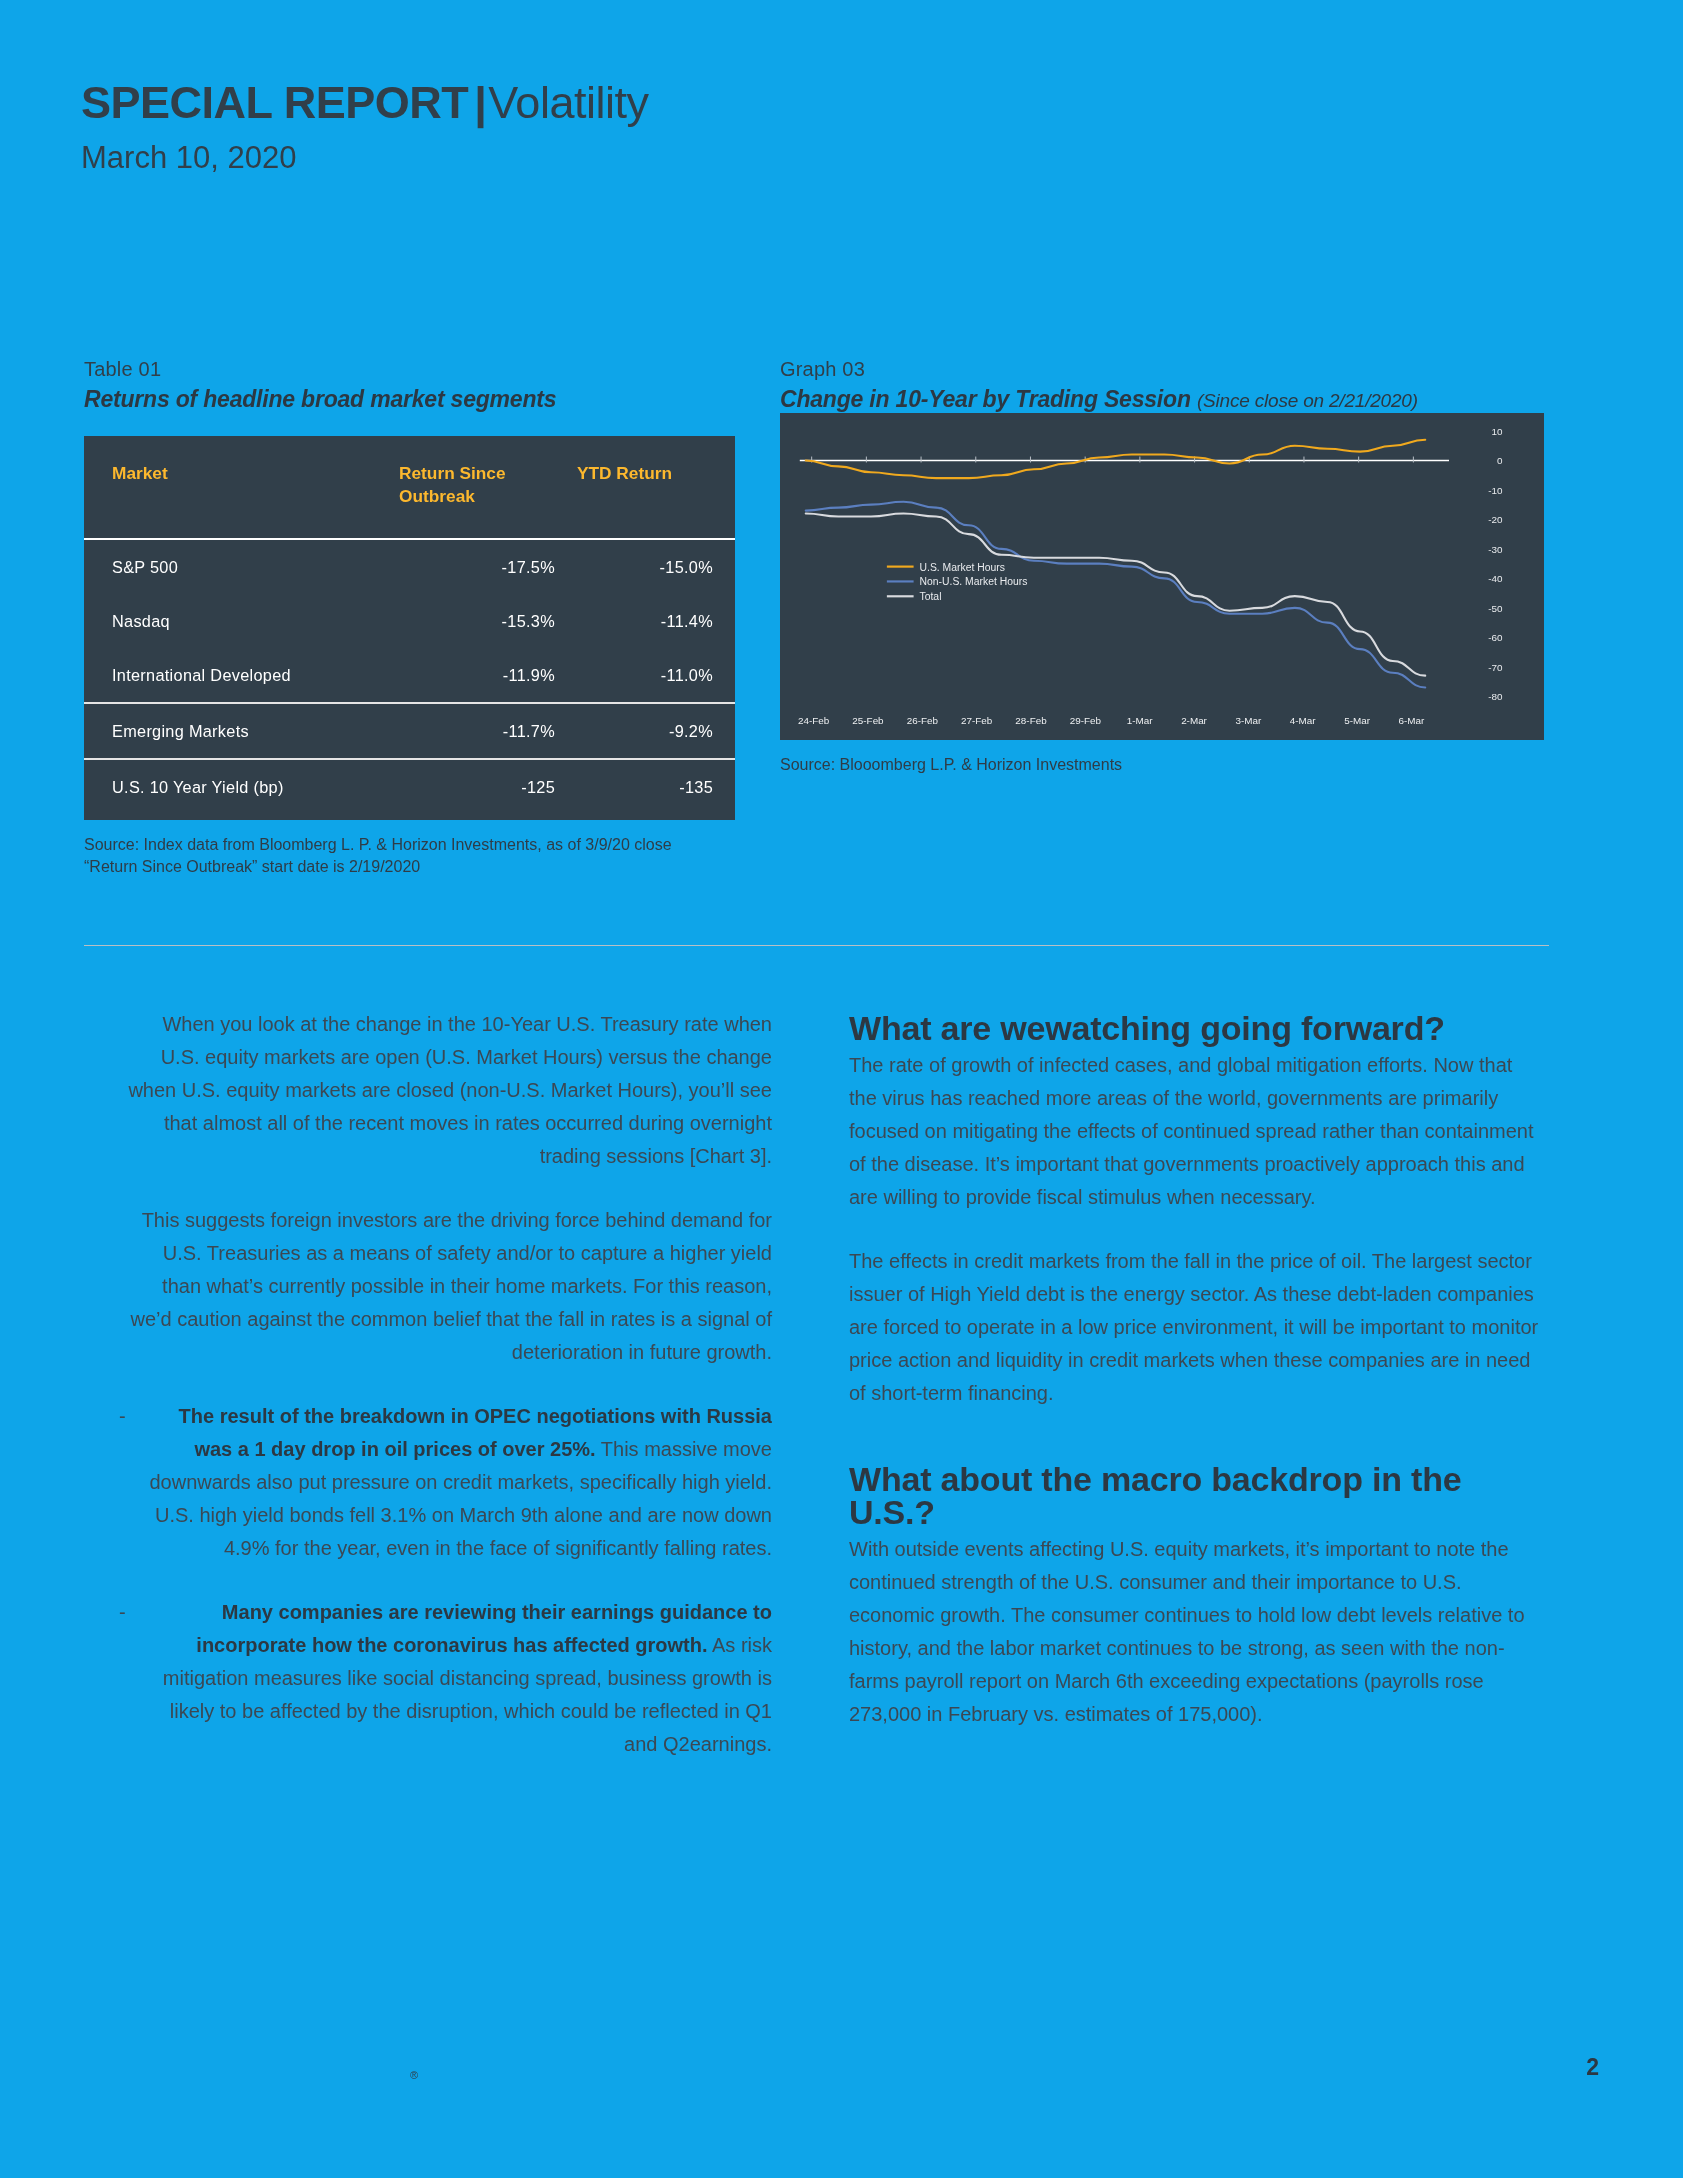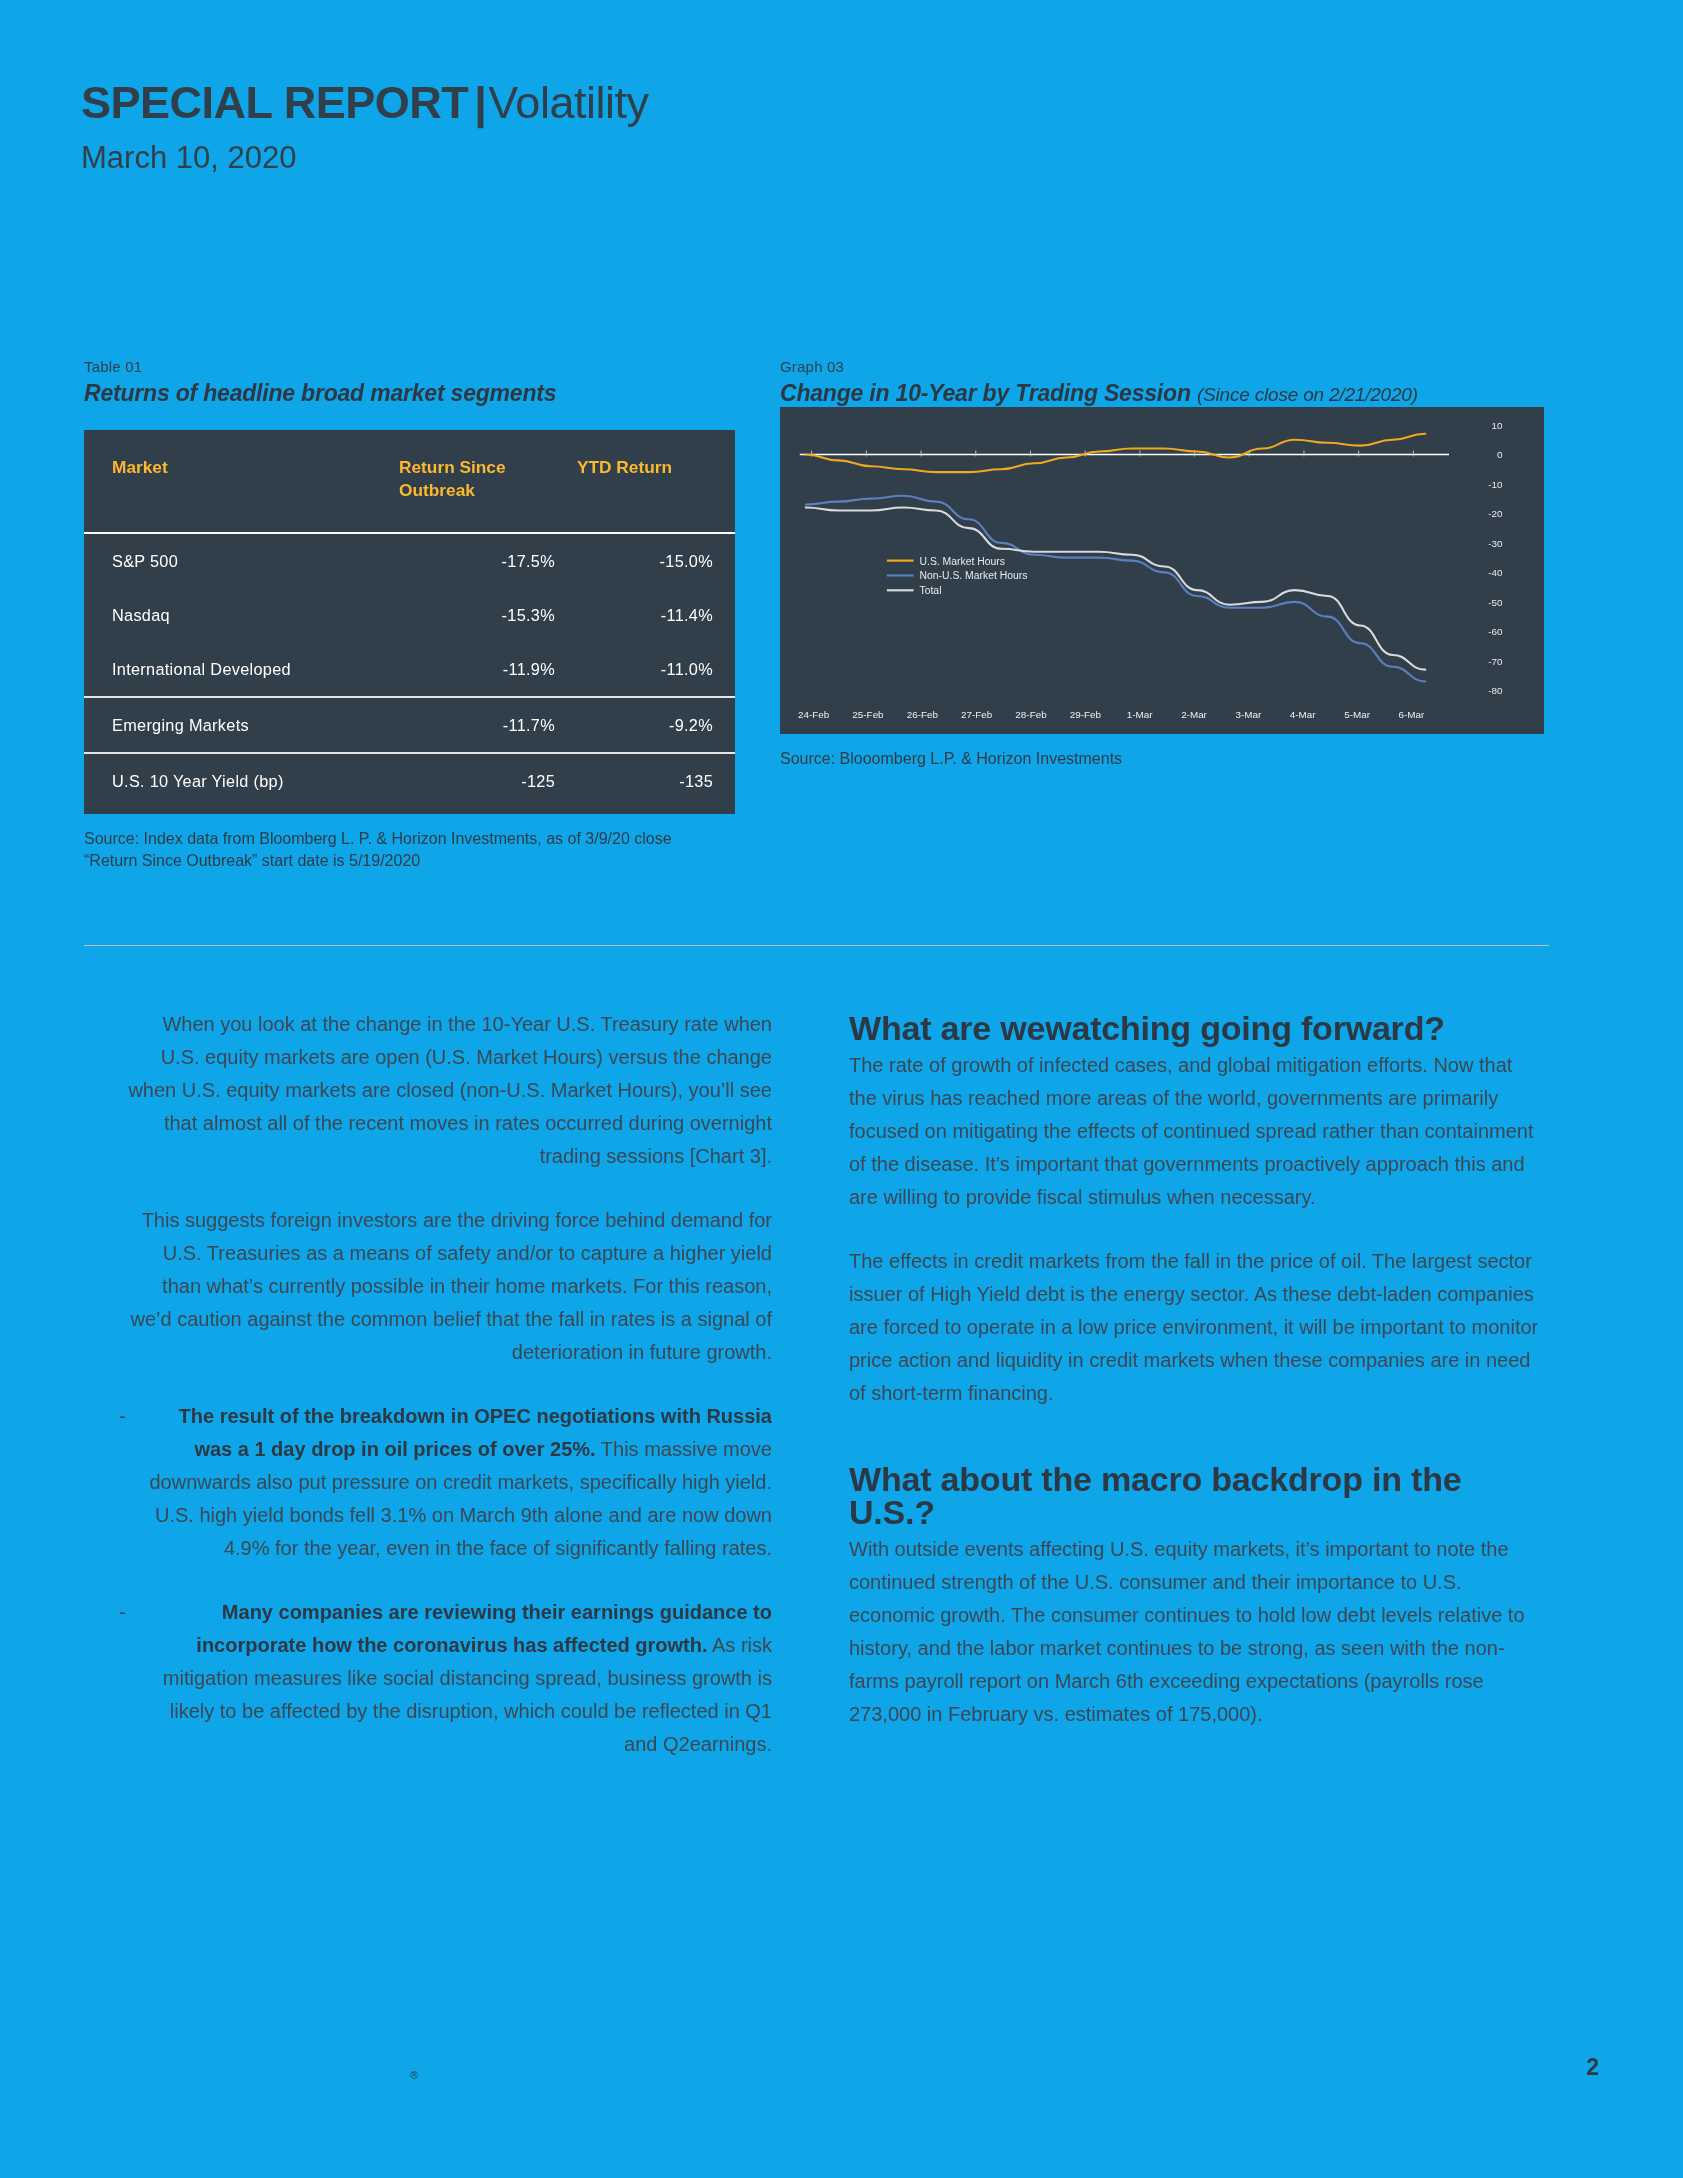--- a/index.html
+++ b/index.html
@@ -48,21 +48,21 @@
   .subtitle {
     font-size: 31px;
     line-height: 40px;
     margin-top: 10px;
     color: #313f4a;
     font-weight: normal;
   }
 
   
   .figure-label {
-    font-size: 15px;
+    font-size: 20px;
     color: #313f4a;
     letter-spacing: 0.2px;
     margin-bottom: 5px;
   }
   .figure-title {
     font-size: 23px;
     font-weight: bold;
     color: #2c3843;
     letter-spacing: -0.2px;
     white-space: nowrap;
@@ -248,21 +248,21 @@
         <tr class="sep">
           <td class="c0">U.S. 10 Year Yield (bp)</td>
           <td class="c1">-125</td>
           <td class="c2">-135</td>
         </tr>
       </tbody>
     </table>
 
     <div class="source-note table-source">
       <div>Source: Index data from Bloomberg L. P. &amp; Horizon Investments, as of 3/9/20 close</div>
-      <div>“Return Since Outbreak” start date is 5/19/2020</div>
+      <div>“Return Since Outbreak” start date is 2/19/2020</div>
     </div>
   </div>
 
   <div class="graph-block">
     <div class="figure-label">Graph 03</div>
     <div class="figure-title">
       <span>Change in 10-Year by Trading Session</span>
       <span class="sub">(Since close on 2/21/2020)</span>
     </div>
 

